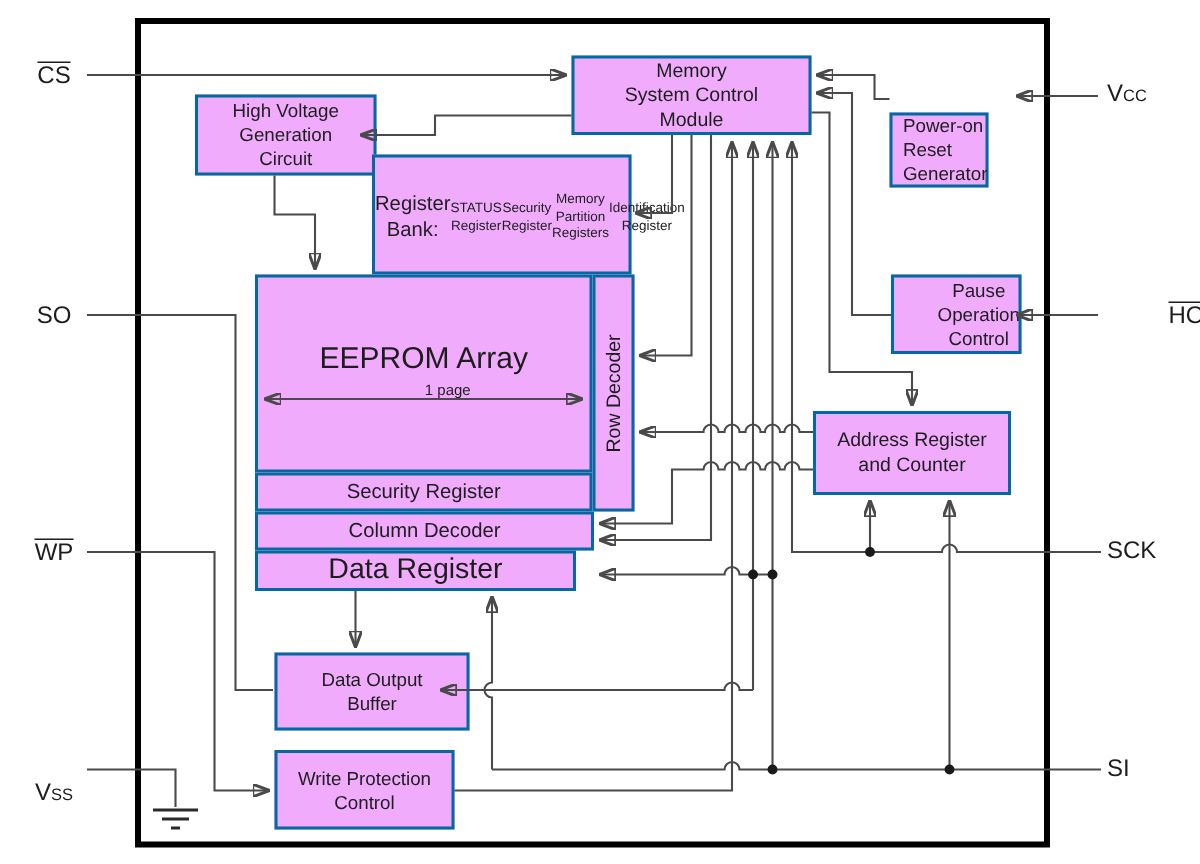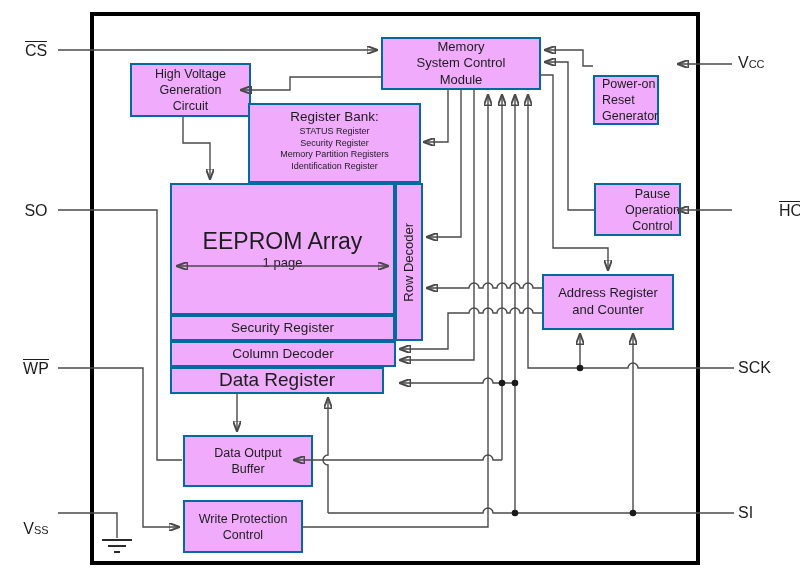--- a/index.html
+++ b/index.html
@@ -7,29 +7,29 @@
          font-family:"Liberation Sans","DejaVu Sans",sans-serif;color:#1d1d1d;}
   .chip-border{position:absolute;left:90px;top:12px;width:610px;height:553px;
                box-sizing:border-box;border:4px solid #000;background:transparent;z-index:0;}
   .bx{position:absolute;box-sizing:border-box;border:2px solid #0369a1;background:#f0abfc;
       display:flex;align-items:center;justify-content:center;text-align:center;
       font-size:12.5px;line-height:1.28;white-space:pre-line;z-index:1;}
   .bx.left-al{justify-content:flex-start;text-align:left;padding-left:7px;}
   .mscm{left:381px;top:37px;width:160px;height:53px;font-size:13px;}
   .porg{left:593px;top:38px;width:66px;height:50px;margin-top:37px;}
   .hvgc{left:130px;top:63px;width:121px;height:54px;}
-  .rbank{left:248px;top:103px;width:173px;height:80px;flex-direction:column;
+  .rbank{left:248px;top:103px;width:173px;height:80px;flex-direction:row;
          justify-content:flex-start;padding-top:3px;}
   .rbank .rb-title{font-size:13.5px;margin-bottom:1px;}
   .rbank .rb-item{font-size:9px;line-height:11.5px;}
   .pause{left:594px;top:183px;width:87px;height:53px;padding-left:30px;}
   .arc{left:542px;top:274px;width:132px;height:56px;font-size:13px;}
   .eeprom{left:170px;top:183px;width:225px;height:132px;display:block;}
-  .ee-title{position:absolute;left:0;top:42px;width:100%;font-size:23px;}
-  .ee-page{position:absolute;left:0;top:70px;width:100%;text-align:center;font-size:13px;}
+  .ee-title{position:absolute;left:0;top:42px;width:100%;font-size:20px;}
+  .ee-page{position:absolute;left:16px;top:70px;width:100%;text-align:center;font-size:10px;}
   .rowdec{left:395px;top:183px;width:28px;height:158px;}
   .rowdec span{transform:rotate(-90deg);white-space:nowrap;font-size:13px;}
   .secrow{left:170px;top:315px;width:225px;height:26px;font-size:13.5px;}
   .colrow{left:170px;top:341px;width:226px;height:26px;font-size:13.5px;}
   .datrow{left:170px;top:367px;width:214px;height:27px;font-size:19px;}
   .dob{left:183px;top:435px;width:130px;height:52px;}
   .wpc{left:183px;top:500px;width:120px;height:53px;}
   .pin{position:absolute;font-size:16px;z-index:1;}
   .pin .sub{font-size:11px;}
   .pin-l{width:36px;text-align:center;}

